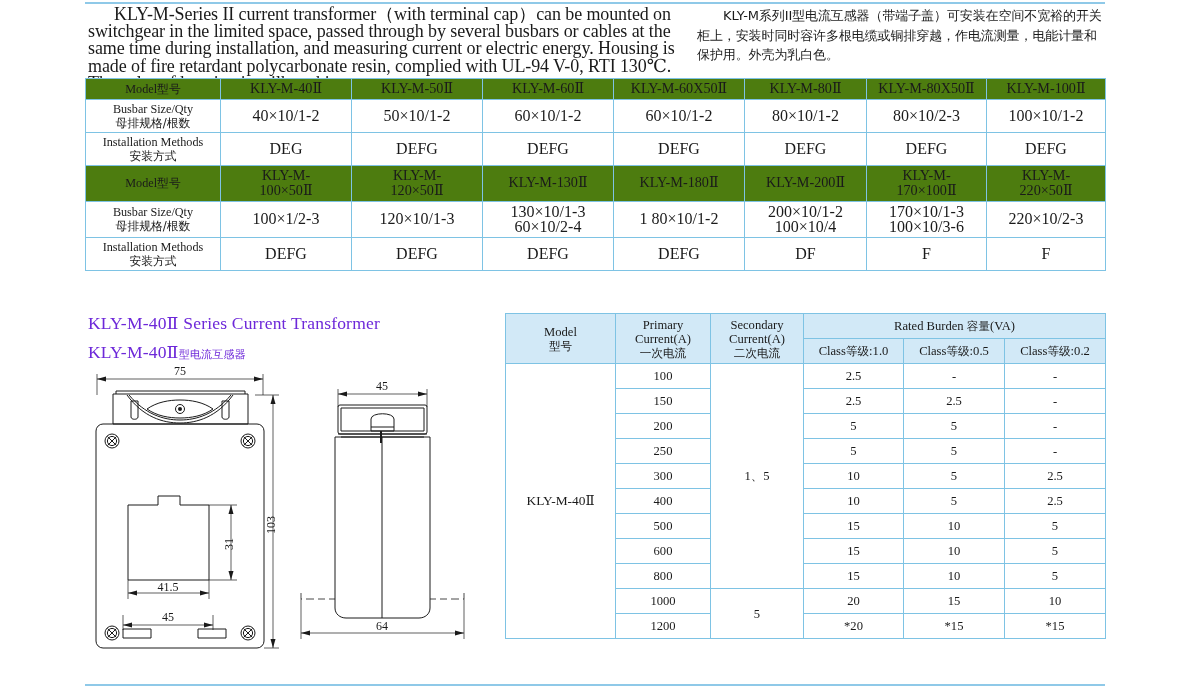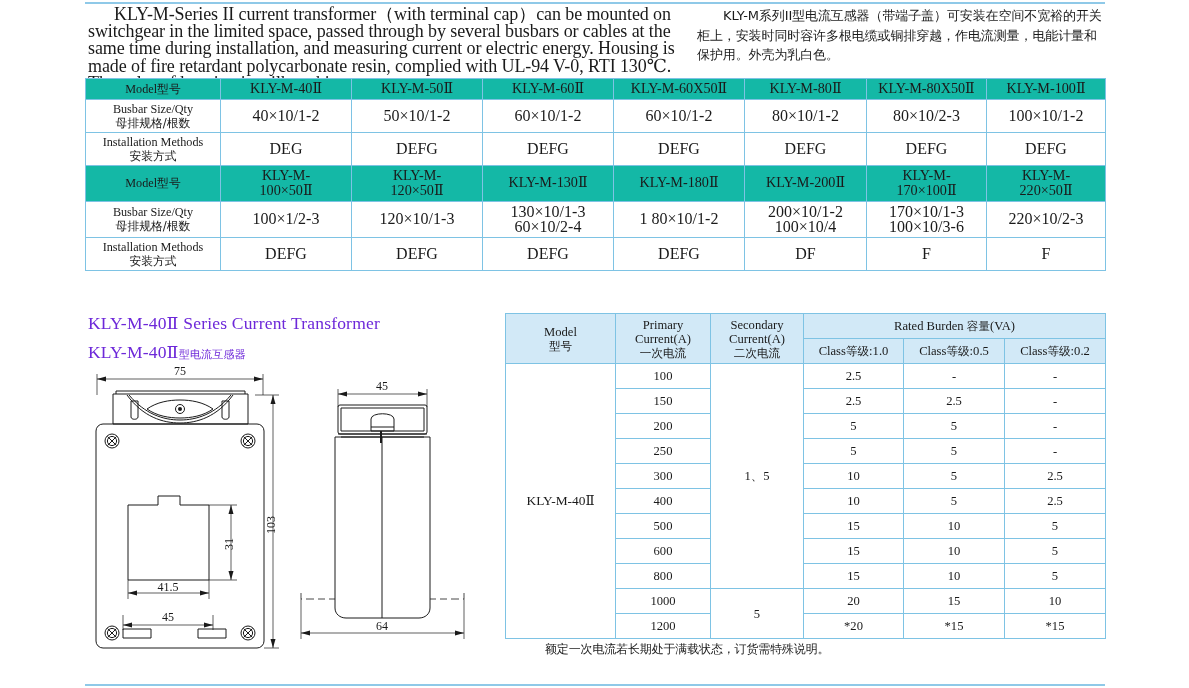--- a/index.html
+++ b/index.html
@@ -48,21 +48,21 @@
   }
   table.spec td {
     border: 1px solid #7ec3e4;
     text-align: center;
     vertical-align: middle;
     font-size: 16px;
     line-height: 15.5px;
     padding: 2px 2px;
   }
   table.spec td.hdr {
-    background: #14b8a6;
+    background: #4d7c0f;
     font-size: 14.2px;
   }
   table.spec td.lbl {
     font-size: 12.2px;
     line-height: 14px;
   }
   table.spec td.lbl .cn,
   table.spec td.hdr .cn {
     font-family: "DejaVu Sans", "Liberation Sans", sans-serif;
     font-size: 11.8px;
@@ -508,16 +508,15 @@
     <tr>
       <td>1200</td>
       <td>*20</td>
       <td>*15</td>
       <td>*15</td>
     </tr>
   </tbody>
 </table>
 
 <div class="footnote">
-  <p class="cn">额定一次电流若长期处于满载状态，订货需特殊说明。</p>
 </div>
 
 <div class="rule-bottom"></div>
 
 </body></html>

